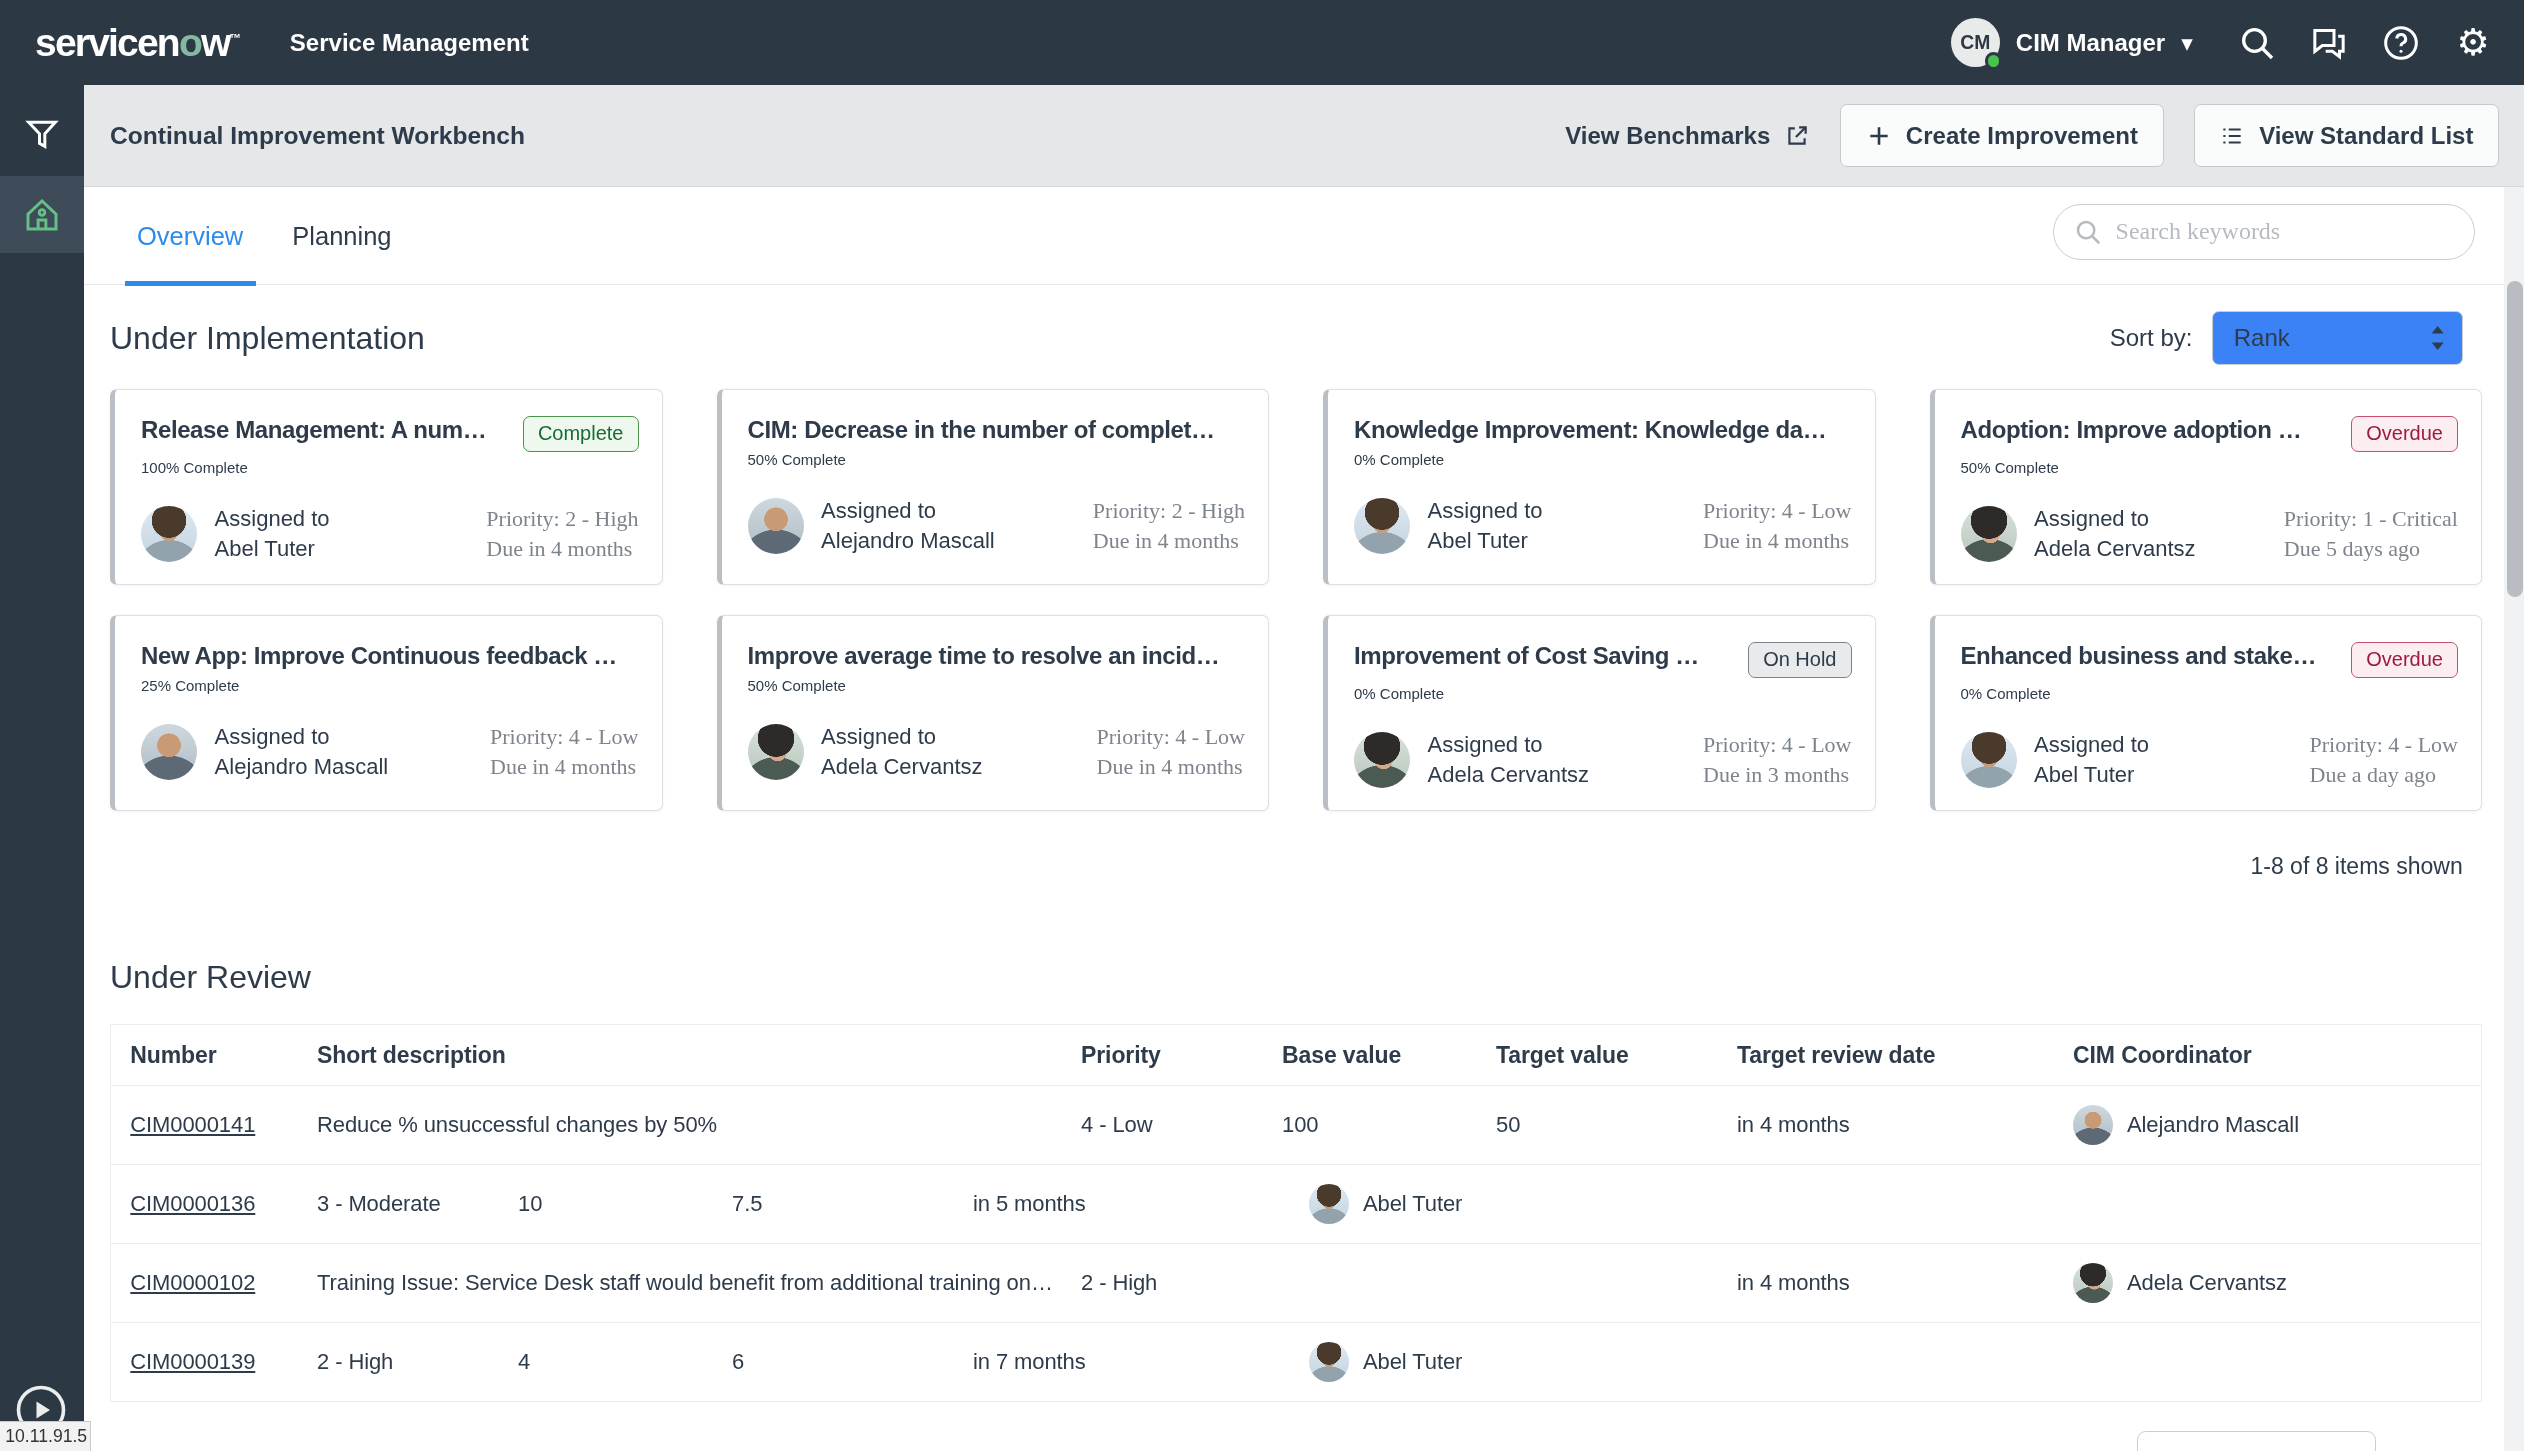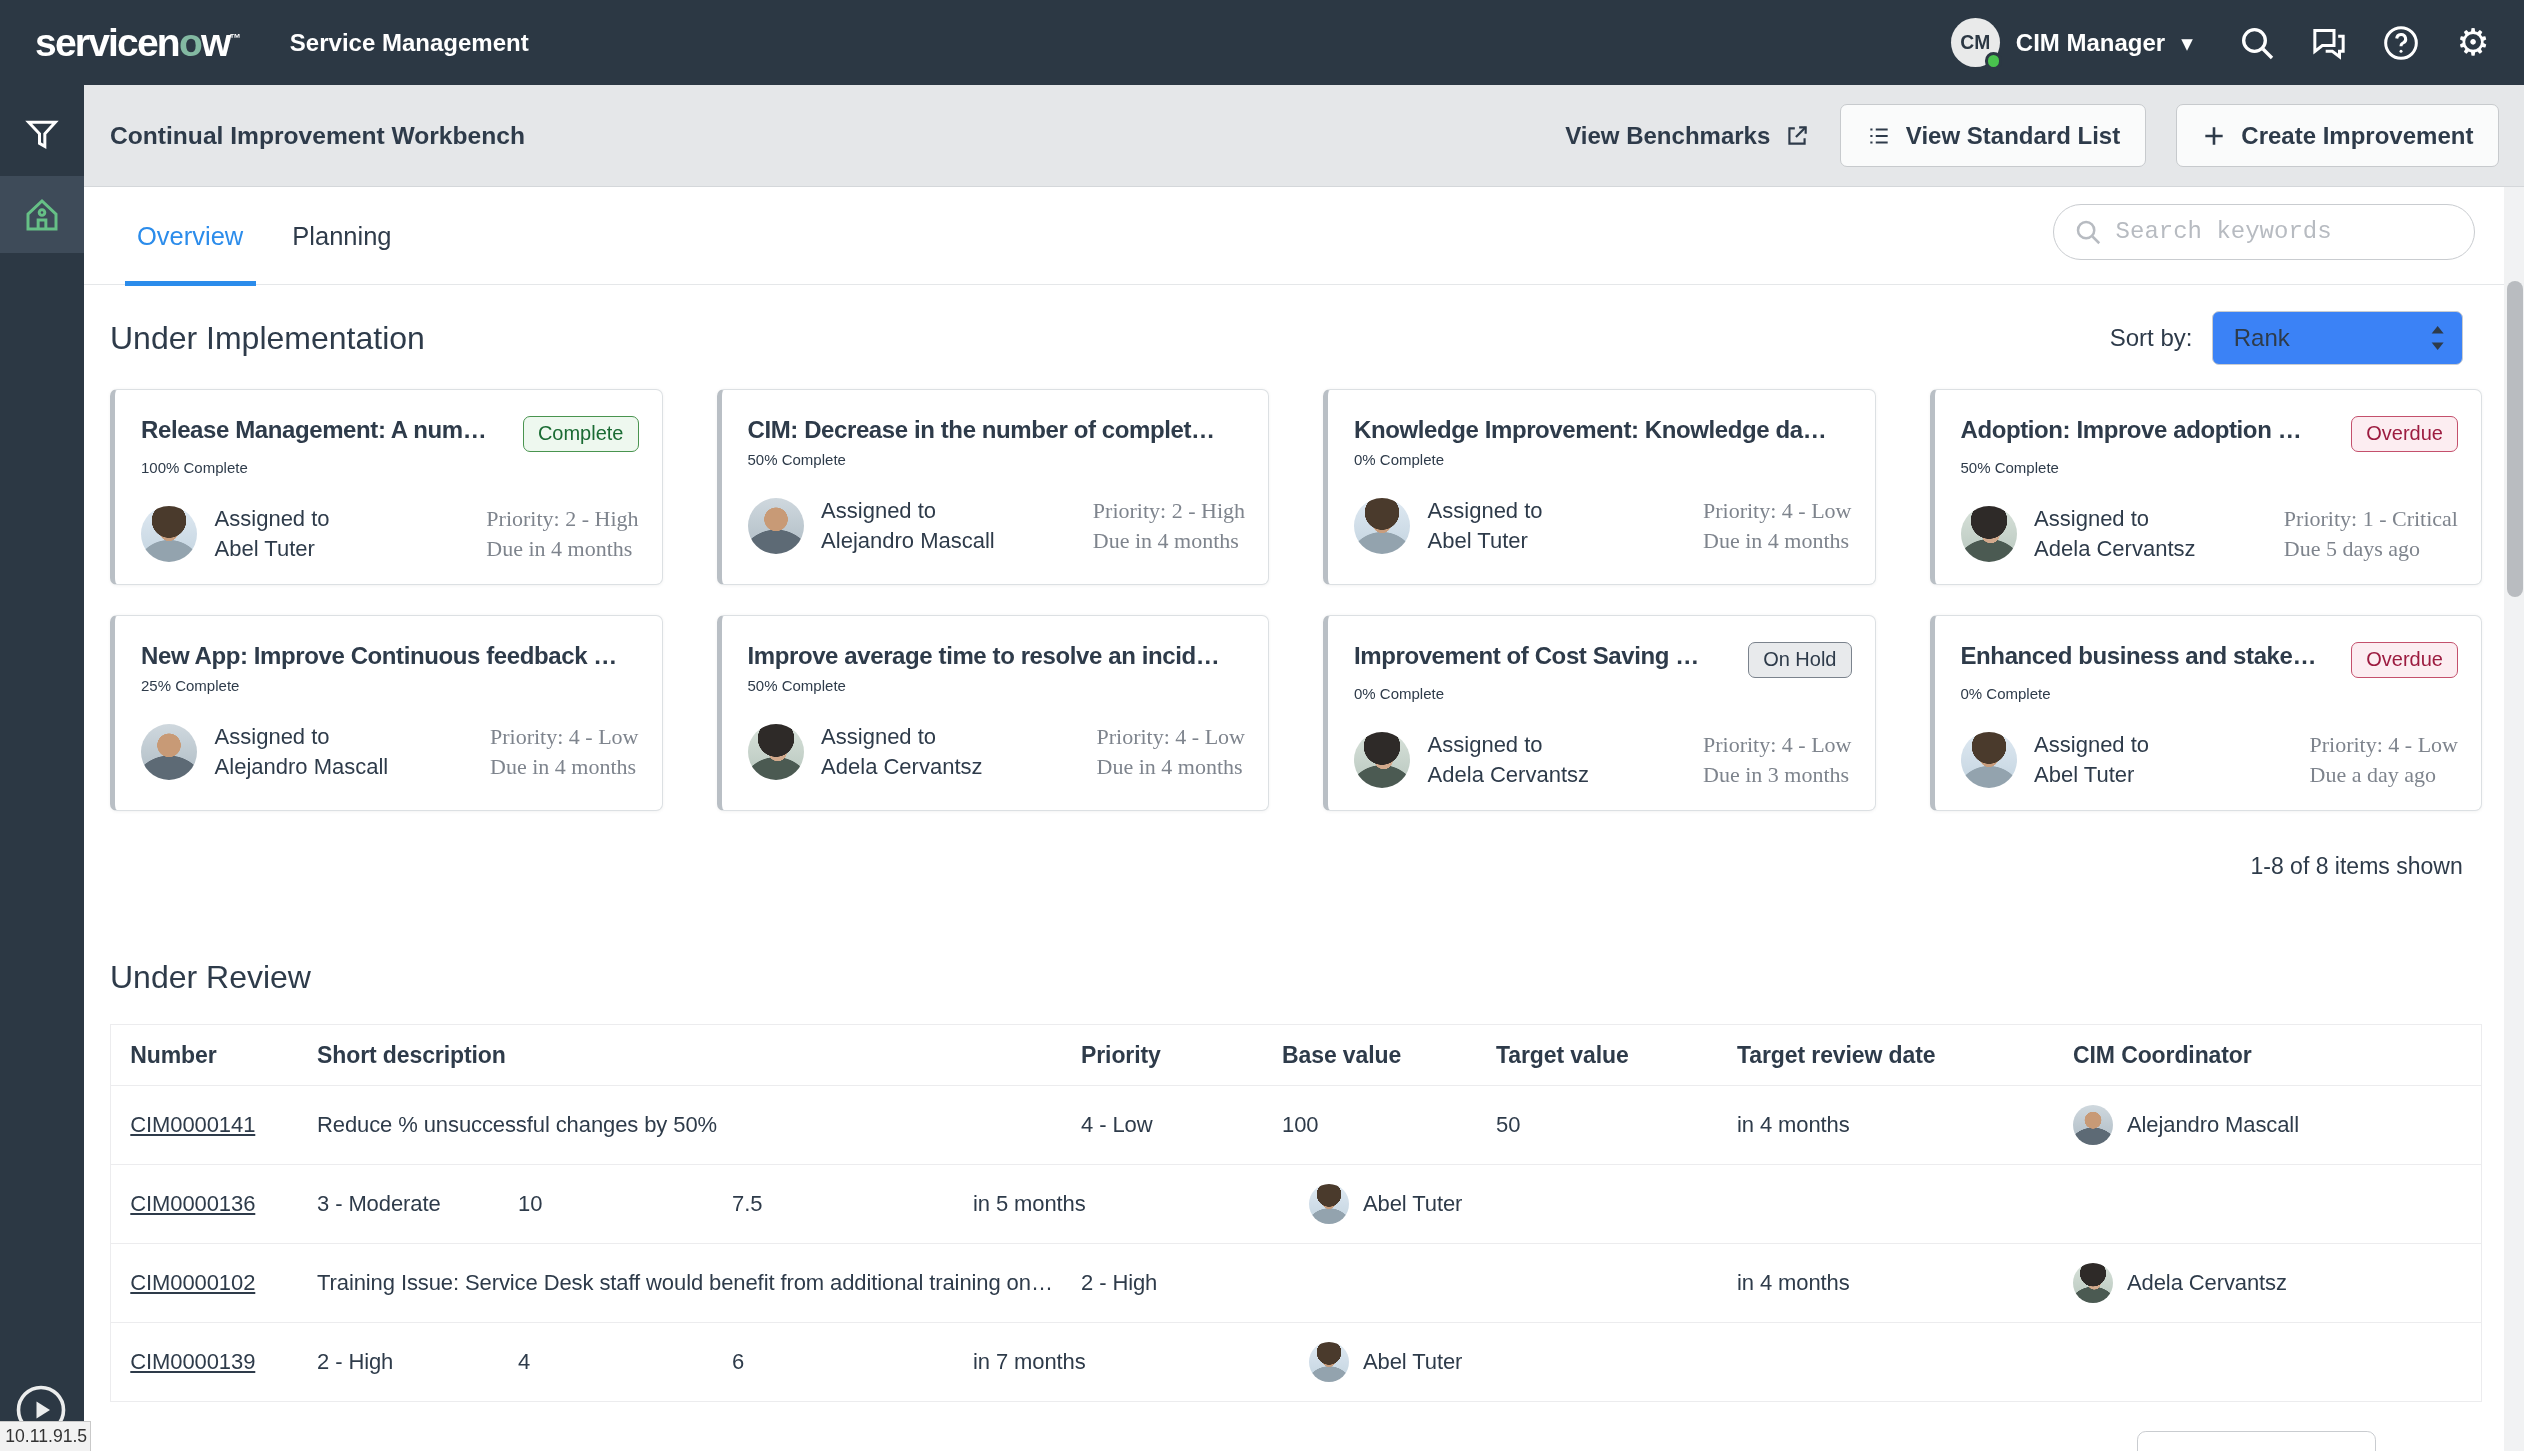--- a/index.html
+++ b/index.html
@@ -72,21 +72,21 @@
   .tab-active::after { content:""; position:absolute; left:-12.3px; right:-12.3px; bottom:-1.8px;
     height:5.3px; background:#2b8ceb; }
 
   .search-pill {
     position:absolute; top:16.7px; right:29px; width:422px; height:56px;
     border:1.8px solid #c9ccd0; border-radius:30px; background:#fff;
     display:flex; align-items:center; gap:12.3px; padding:0 19.3px; z-index:3;
   }
   .search-pill svg { width:30px; height:30px; color:#b7bbc1; flex:none; }
   .search-pill input { border:none; outline:none; width:100%; font-size:24px;
-    font-family:Liberation Mono, monospace; color:#2e3b4a; background:transparent; }
+    font-family:Liberation Serif, serif; color:#2e3b4a; background:transparent; }
   .search-pill input::placeholder { color:#b7bbc1; }
 
   .section-head { display:flex; align-items:center; justify-content:space-between;
     margin-top:26px; padding-right:19.3px; }
   .section-title { font-size:32px; font-weight:500; }
   .sort { display:flex; align-items:center; gap:19.3px; font-size:24px; }
   .select {
     width:251px; height:54px; border:1.8px solid #c9ccd0; border-radius:7px; background:#3b82f6;
     display:flex; align-items:center; justify-content:space-between;
     padding:0 14px 0 21px; font-size:24px; cursor:pointer;
@@ -220,30 +220,30 @@
   <div class="toolbar-actions">
     <div class="link-benchmarks">
       <span>View Benchmarks</span>
       <svg class="ext-icon" viewBox="0 0 24 24" fill="none" stroke="currentColor" stroke-width="2">
           <path d="M10 5H5v14h14v-5"></path>
           <path d="M14 4h6v6"></path>
           <path d="M20 4 11 13"></path>
         </svg>
     </div>
     <button class="btn">
+      <svg viewBox="0 0 24 24" fill="none" stroke="currentColor" stroke-width="2.4">
+          <path d="M12 4v16M4 12h16"></path>
+        </svg>
+      <span>Create Improvement</span>
+    </button>
+    <button class="btn">
       <svg viewBox="0 0 24 24" fill="none" stroke="currentColor" stroke-width="2">
           <path d="M4 6h2M9 6h11M4 12h2M9 12h11M4 18h2M9 18h11"></path>
         </svg>
       <span>View Standard List</span>
-    </button>
-    <button class="btn">
-      <svg viewBox="0 0 24 24" fill="none" stroke="currentColor" stroke-width="2.4">
-          <path d="M12 4v16M4 12h16"></path>
-        </svg>
-      <span>Create Improvement</span>
     </button>
   </div>
 </div>
 
 <main class="content">
   <div class="search-pill">
     <svg viewBox="0 0 24 24" fill="none" stroke="currentColor" stroke-width="2">
         <circle cx="10.5" cy="10.5" r="6.5"></circle>
         <line x1="15.6" y1="15.6" x2="21" y2="21"></line>
       </svg>

